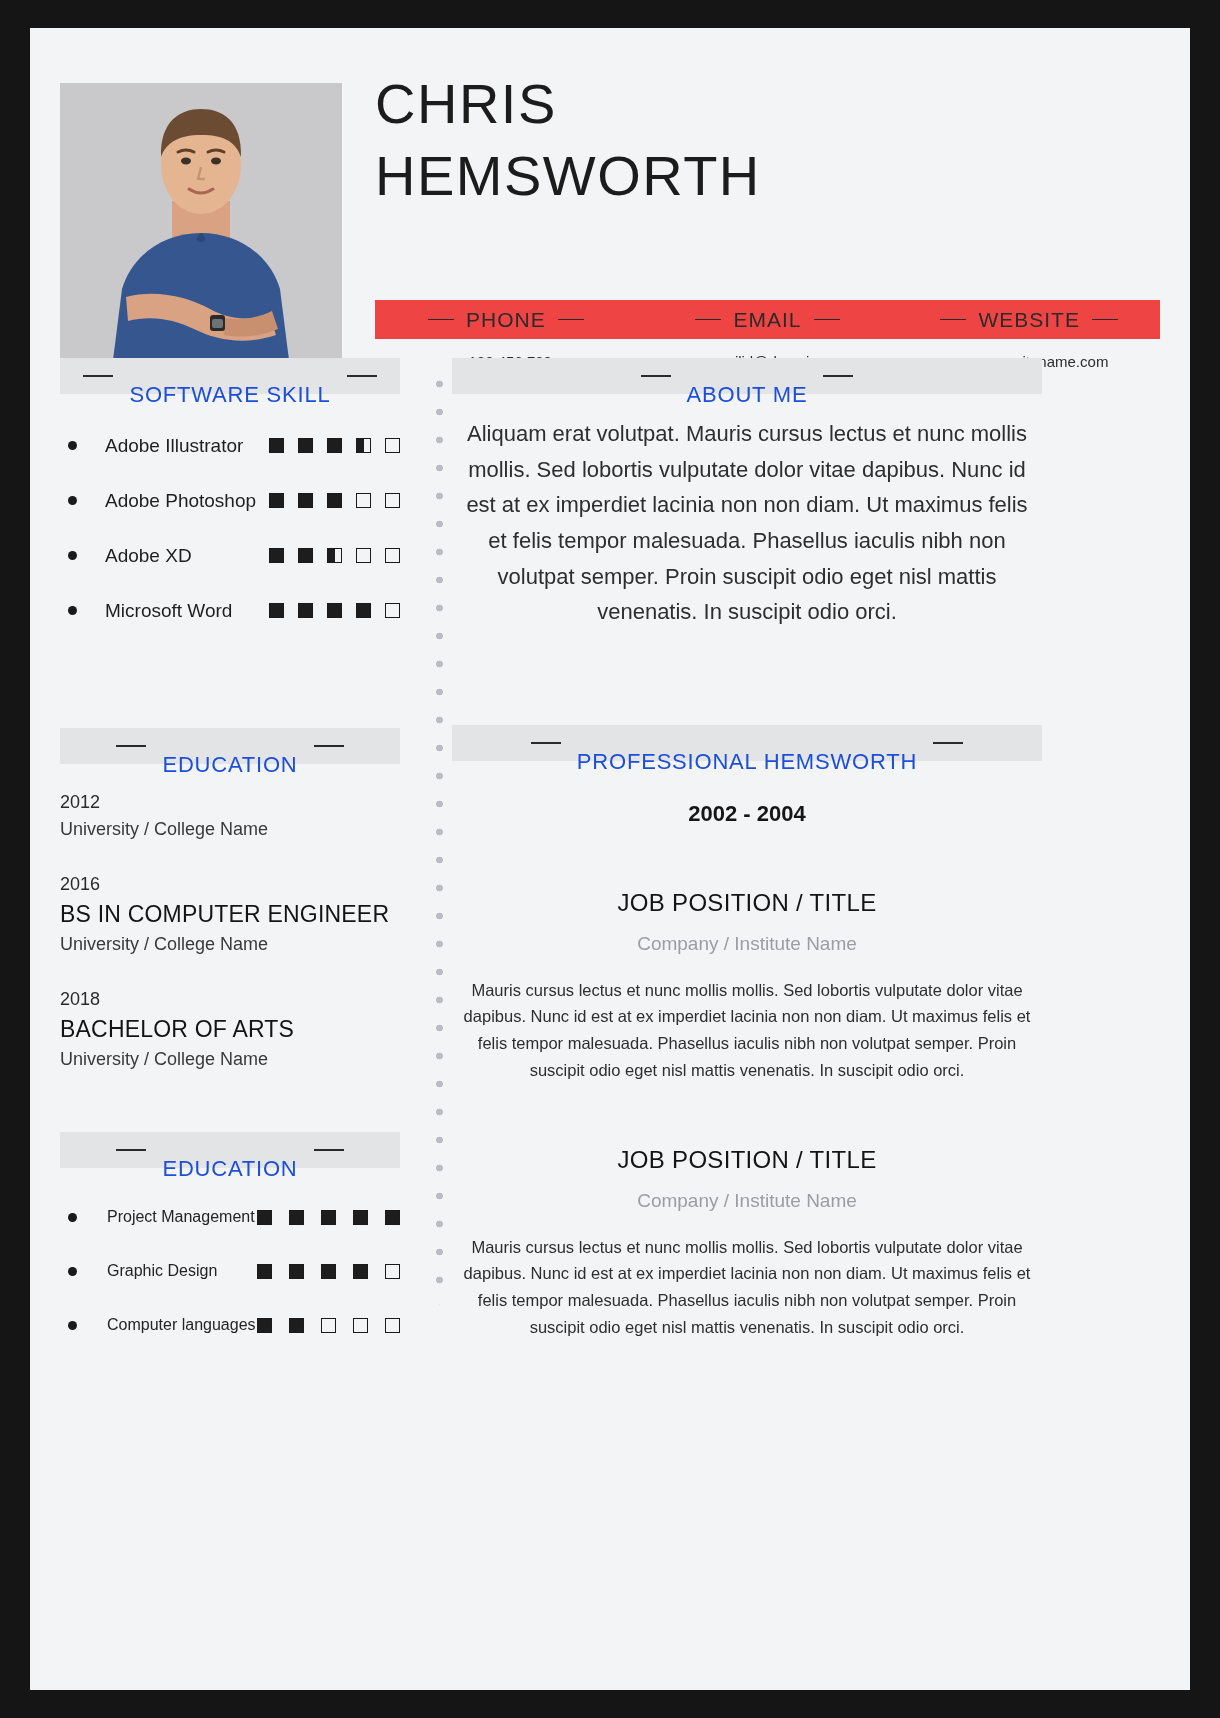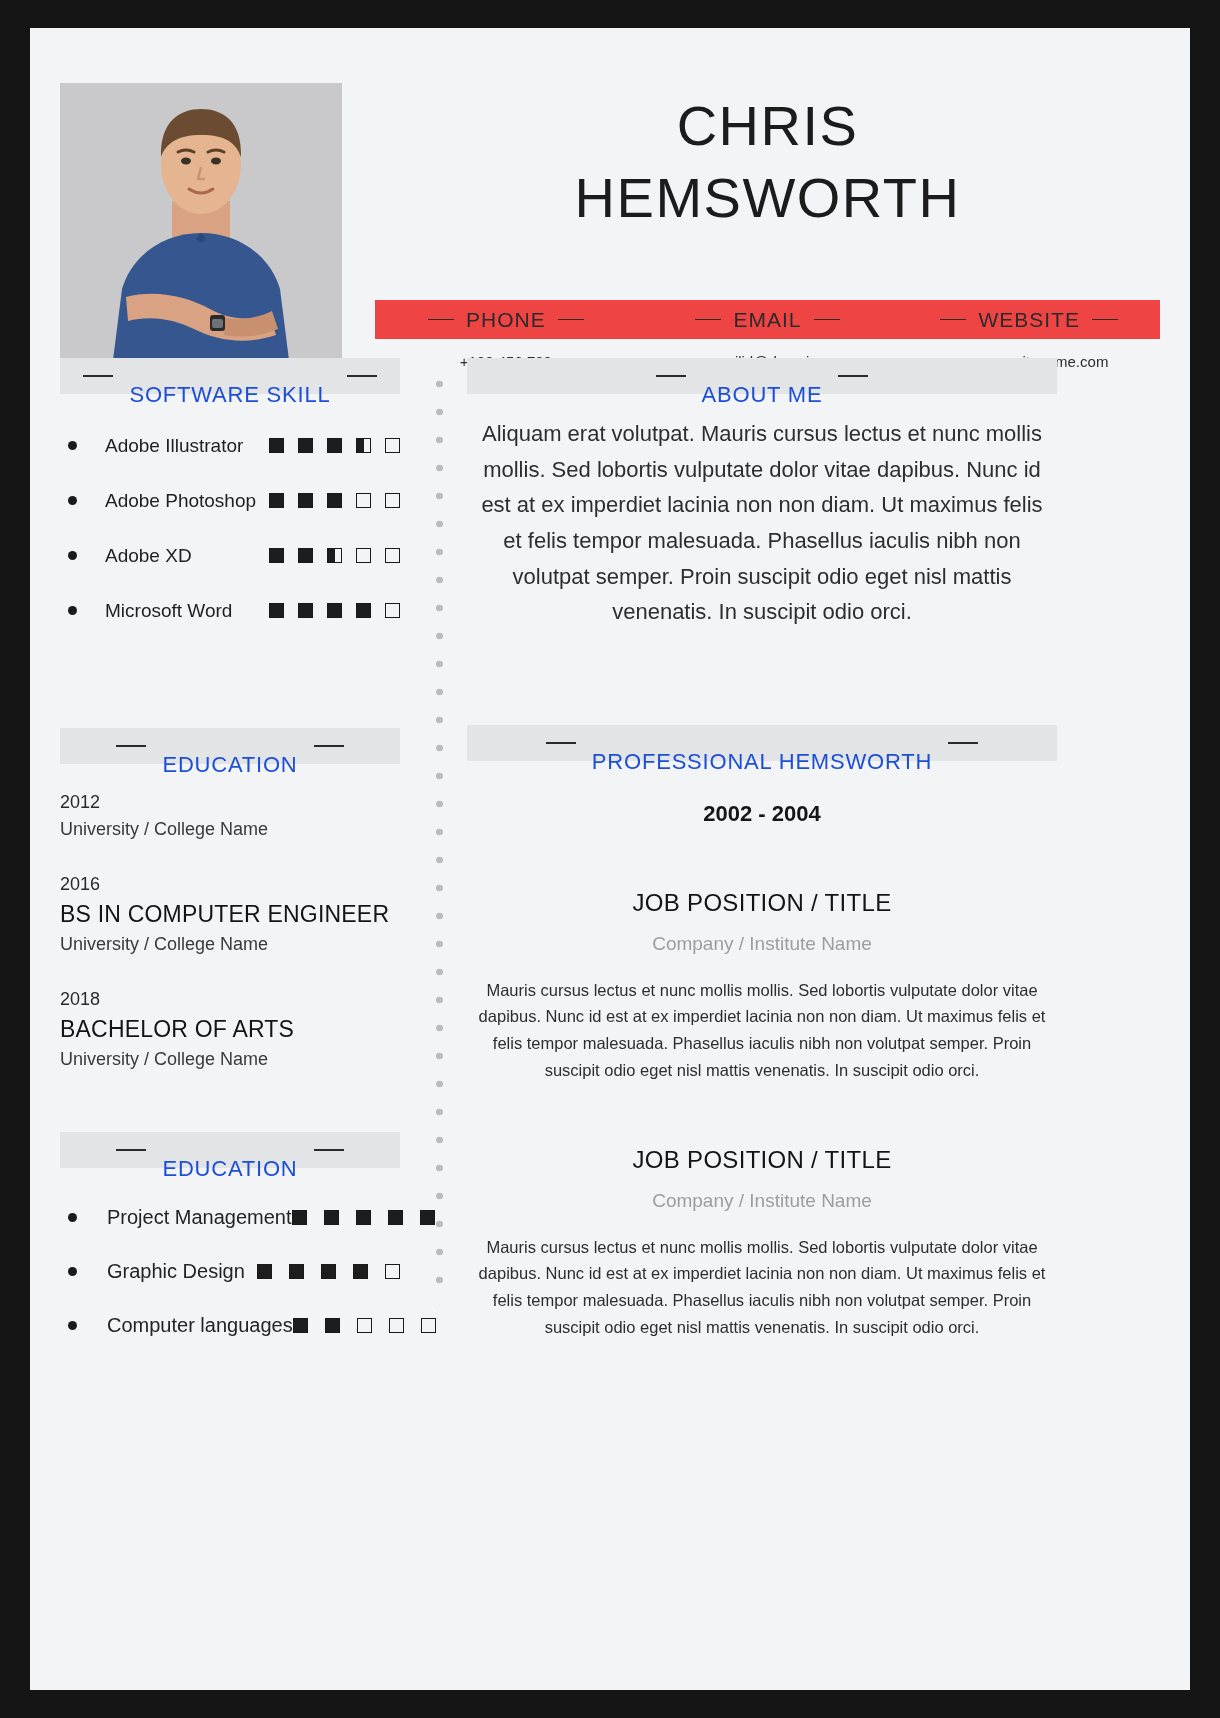--- a/index.html
+++ b/index.html
@@ -40,23 +40,23 @@
     width: 282px;
     height: 285px;
     background: #c9c9cb;
     overflow: hidden;
   }
   .photo svg { display: block; width: 100%; height: 100%; }
 
   .name-block {
     position: absolute;
     left: 345px;
-    top: 62px;
+    top: 40px;
     width: 785px;
-    text-align: center;
+    text-align: left;
   }
   .name-line {
     font-family: "Liberation Sans", sans-serif;
     font-weight: 400;
     font-size: 56px;
     line-height: 72px;
     letter-spacing: 1.5px;
     color: #1c1c1c;
   }
 
@@ -110,21 +110,21 @@
   }
 
   .left-col {
     position: absolute;
     left: 30px;
     top: 0;
     width: 340px;
   }
   .right-col {
     position: absolute;
-    left: 437px;
+    left: 422px;
     top: 0;
     width: 590px;
   }
 
   
   .dots {
     position: absolute;
     left: 405px;
     top: 12px;
     width: 9px;
@@ -209,21 +209,21 @@
   .edu-school { font-size: 18px; color: #3a3a3a; }
 
   
   .exp-list { margin-top: 22px; }
   .exp-row {
     display: flex;
     align-items: center;
     height: 54px;
   }
   .exp-name {
-    font-size: 20px;
+    font-size: 16px;
     color: #242424;
     margin-left: 30px;
     white-space: nowrap;
   }
   .exp-row .boxes { gap: 17px; }
   .exp-row .bx { width: 15px; height: 15px; }
 
   
   .about-text {
     margin-top: 22px;

